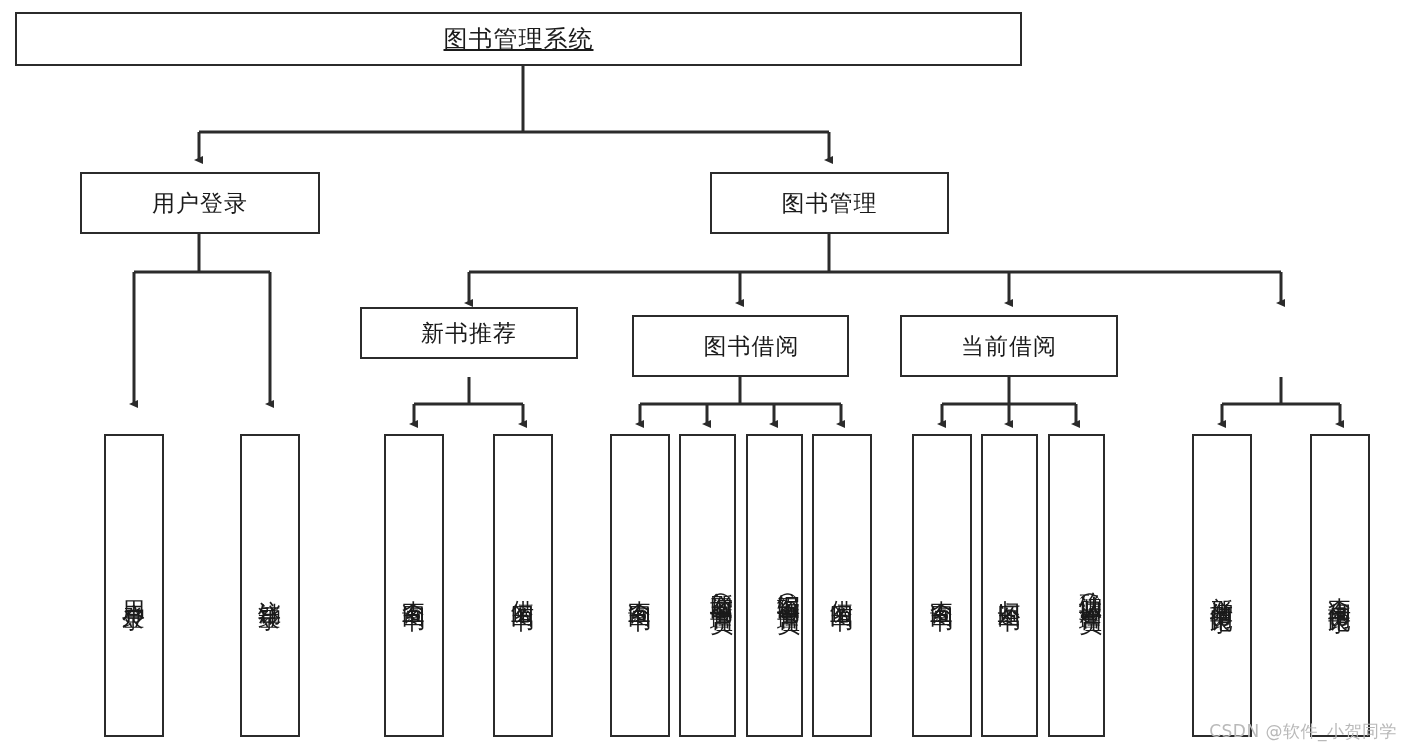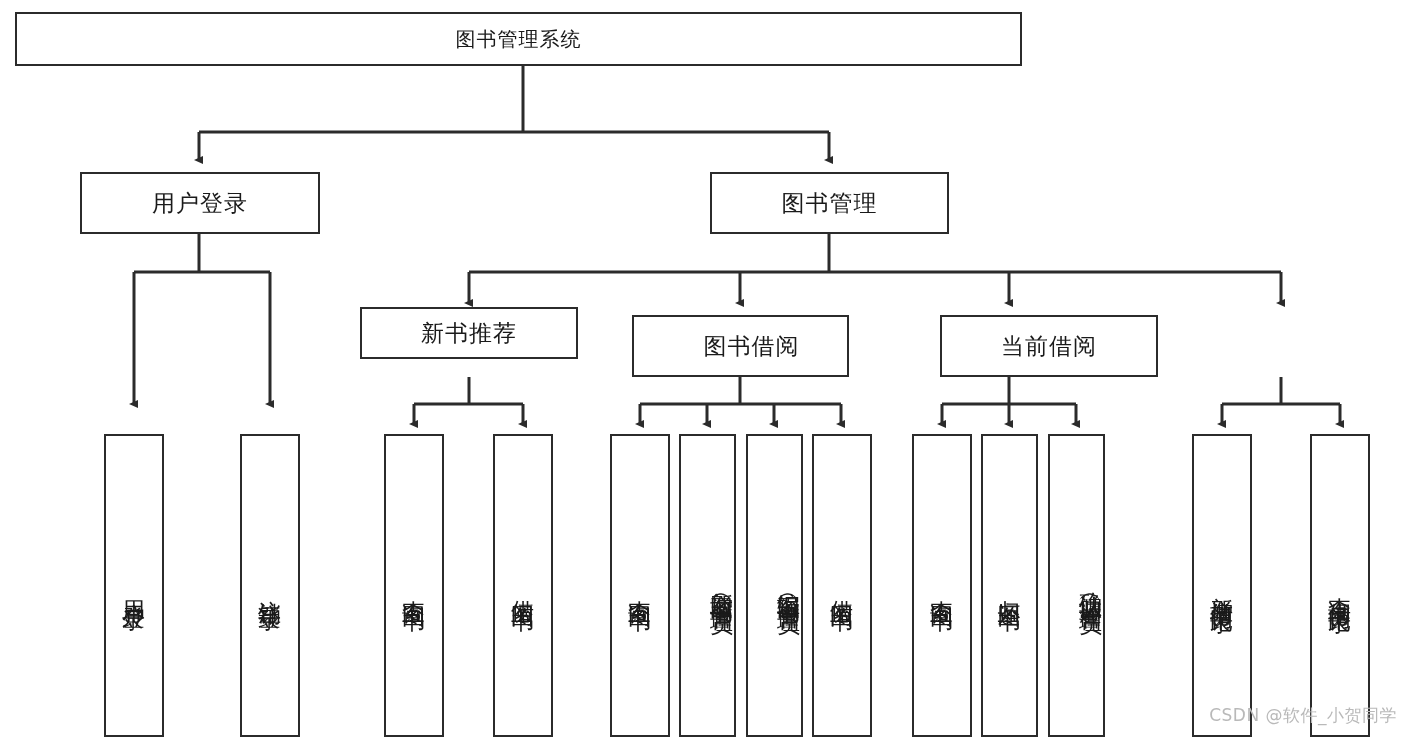--- a/index.html
+++ b/index.html
@@ -29,21 +29,21 @@
     background: #ffffff;
     display: flex;
     align-items: center;
     justify-content: center;
     color: #1a1a1a;
   }
   .node.horiz {
     font-size: 23px;
     letter-spacing: 1px;
   }
-  .node.root { font-size: 20px; }
+  .node.root { font-size: 24px; text-decoration: underline; }
   .node.vert {
     writing-mode: vertical-rl;
     text-orientation: upright;
     align-items: flex-start;
     justify-content: center;
     padding-top: 4px;
     font-size: 23px;
     line-height: 1.05;
     letter-spacing: 3px;
   }
@@ -52,21 +52,21 @@
   }
   .vtext {
     writing-mode: vertical-rl;
     text-orientation: upright;
     white-space: nowrap;
     display: block;
   }
   .watermark {
     position: absolute;
     right: 8px;
-    bottom: 20px;
+    bottom: 4px;
     font-size: 17px;
     color: #b9b9b9;
     white-space: nowrap;
     letter-spacing: 0.5px;
     margin-top: 48px;
   }
 </style>
 </head>
 <body>
 
@@ -132,21 +132,21 @@
   <div class="node horiz" style="left:710px; top:172px; width:239px; height:62px;">
     <span>图书管理</span>
   </div>
 
   <div class="node horiz" style="left:360px; top:307px; width:218px; height:52px;">
     <span>新书推荐</span>
   </div>
   <div class="node horiz" style="left:632px; top:315px; width:217px; height:62px;padding-left:22px;">
     <span>图书借阅</span>
   </div>
-  <div class="node horiz" style="left:900px; top:315px; width:218px; height:62px;margin-left:40px;">
+  <div class="node horiz" style="left:900px; top:315px; width:218px; height:62px;">
     <span>当前借阅</span>
   </div>
 
   <div class="node vert mid" style="left:104px; top:434px; width:60px; height:303px;">
     <span class="vtext">用户登录</span>
   </div>
   <div class="node vert mid" style="left:240px; top:434px; width:60px; height:303px;">
     <span class="vtext">注销登录</span>
   </div>
 

